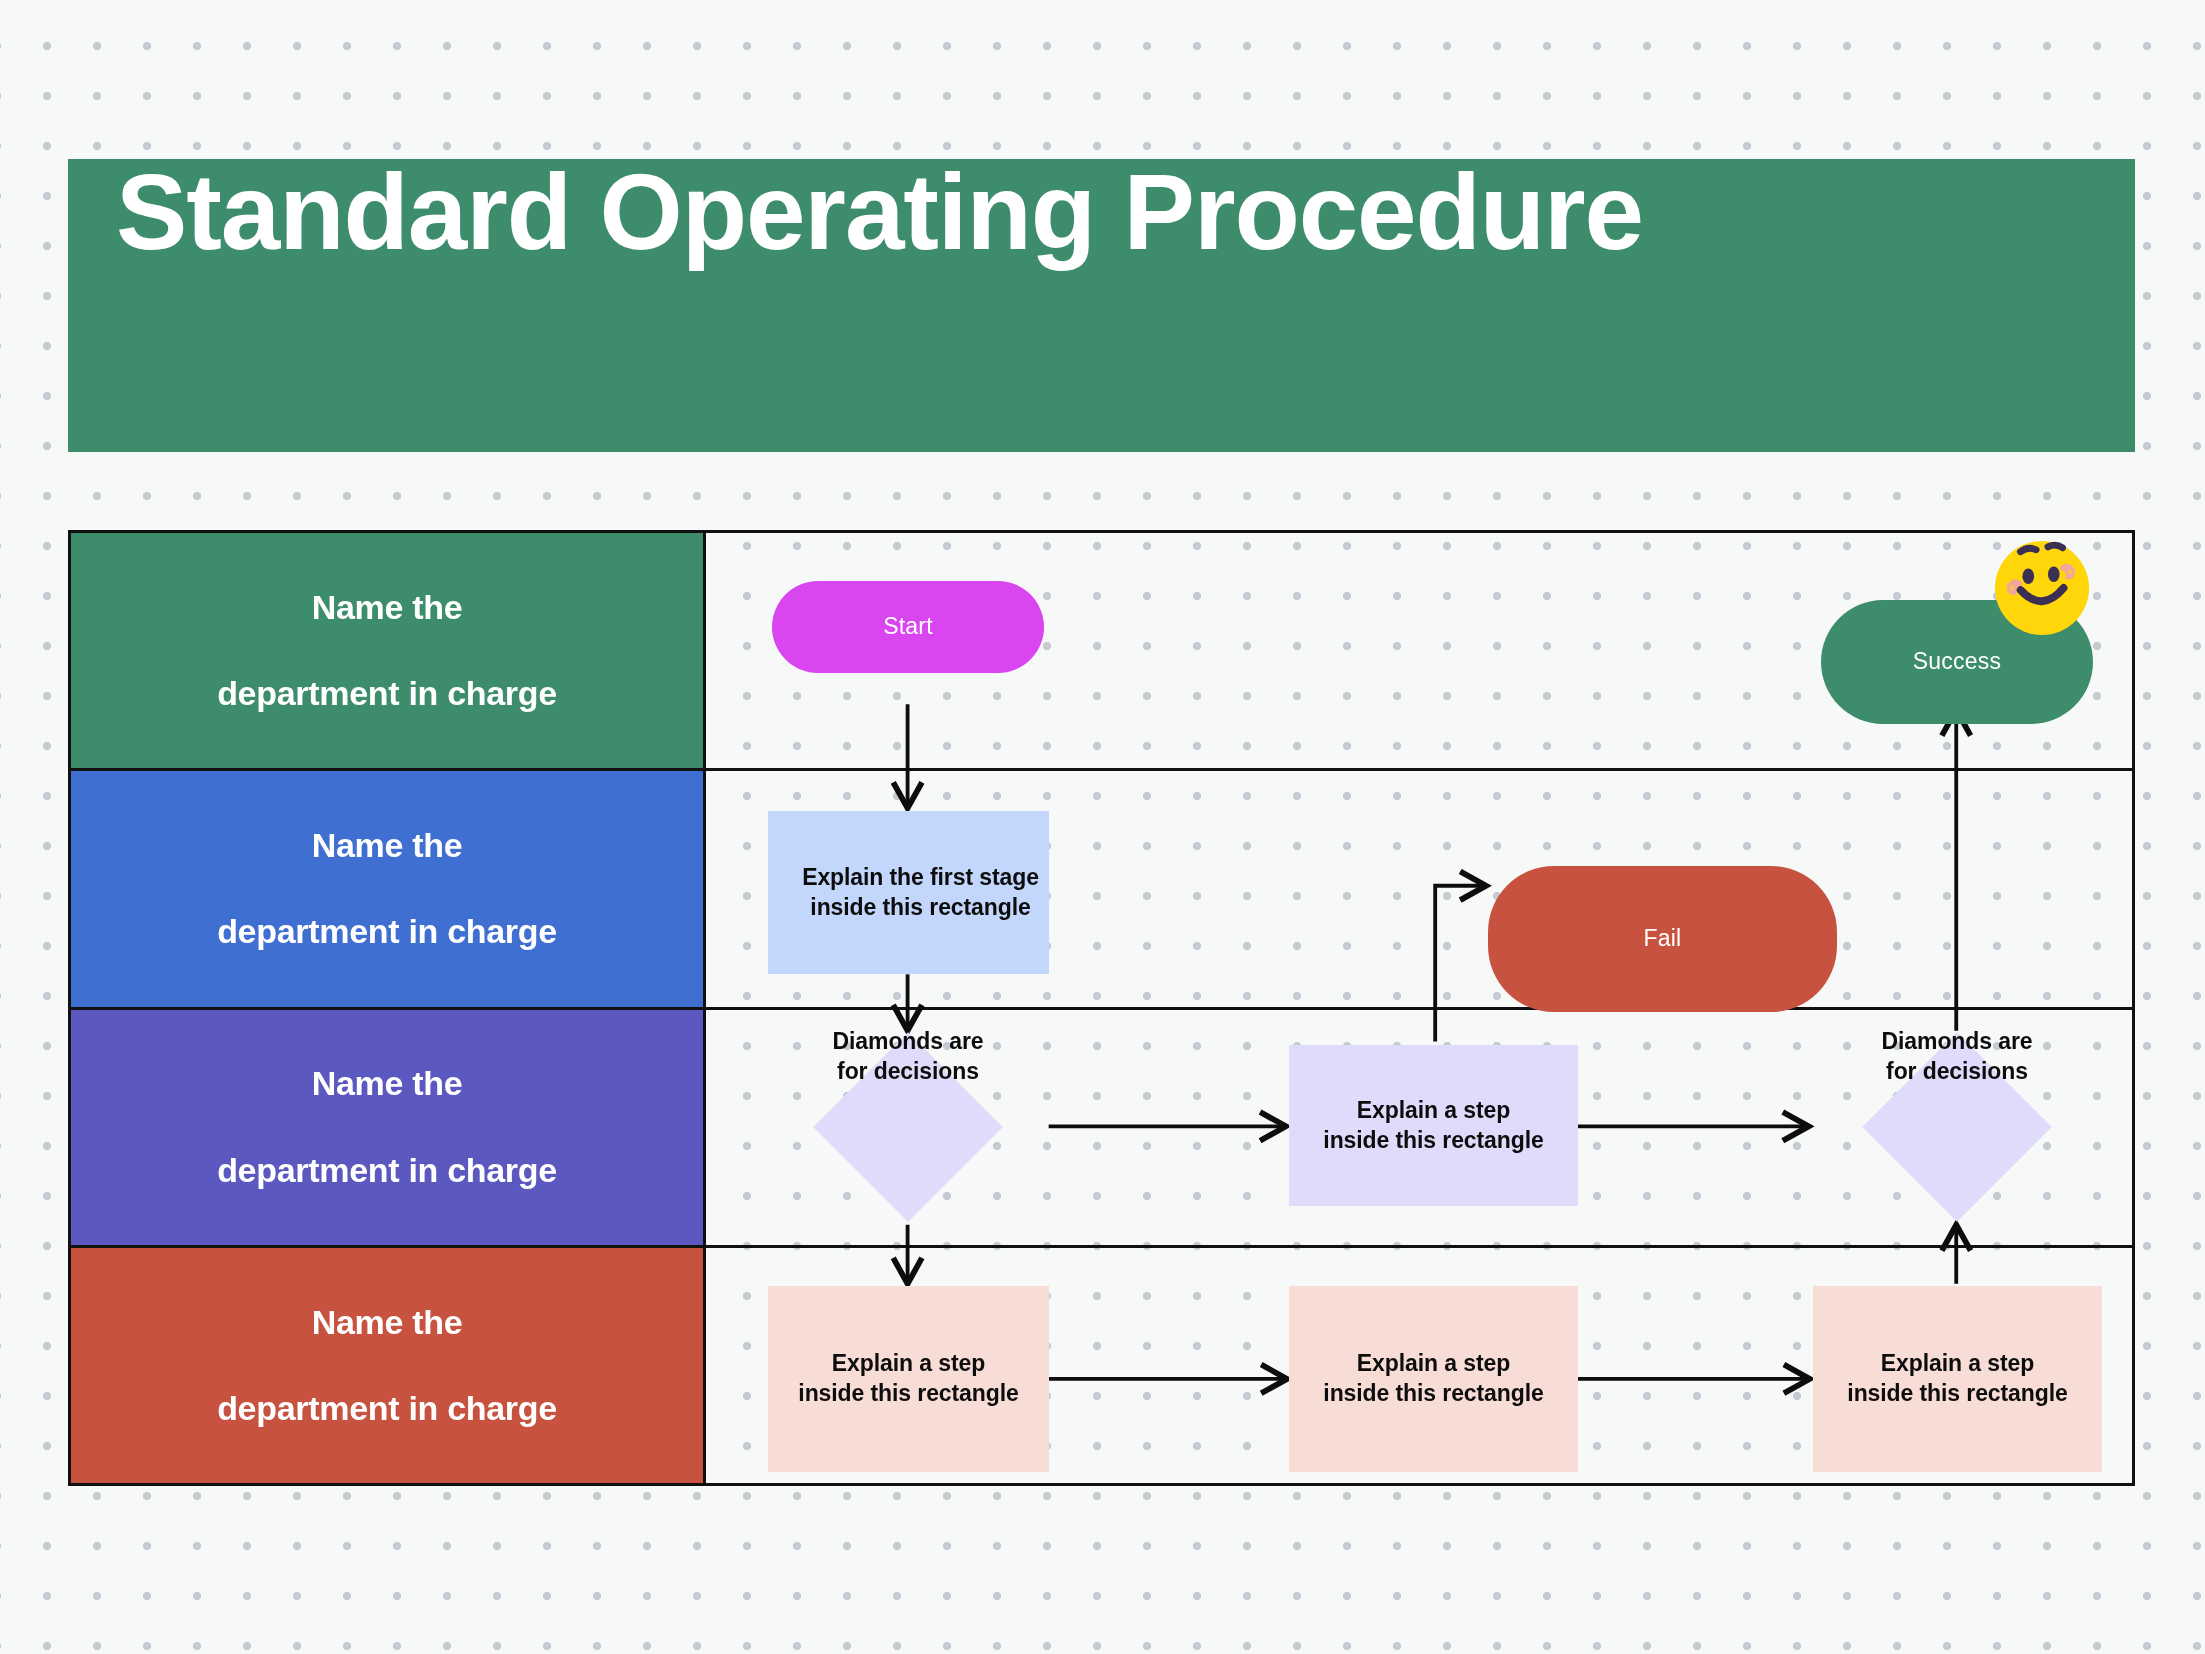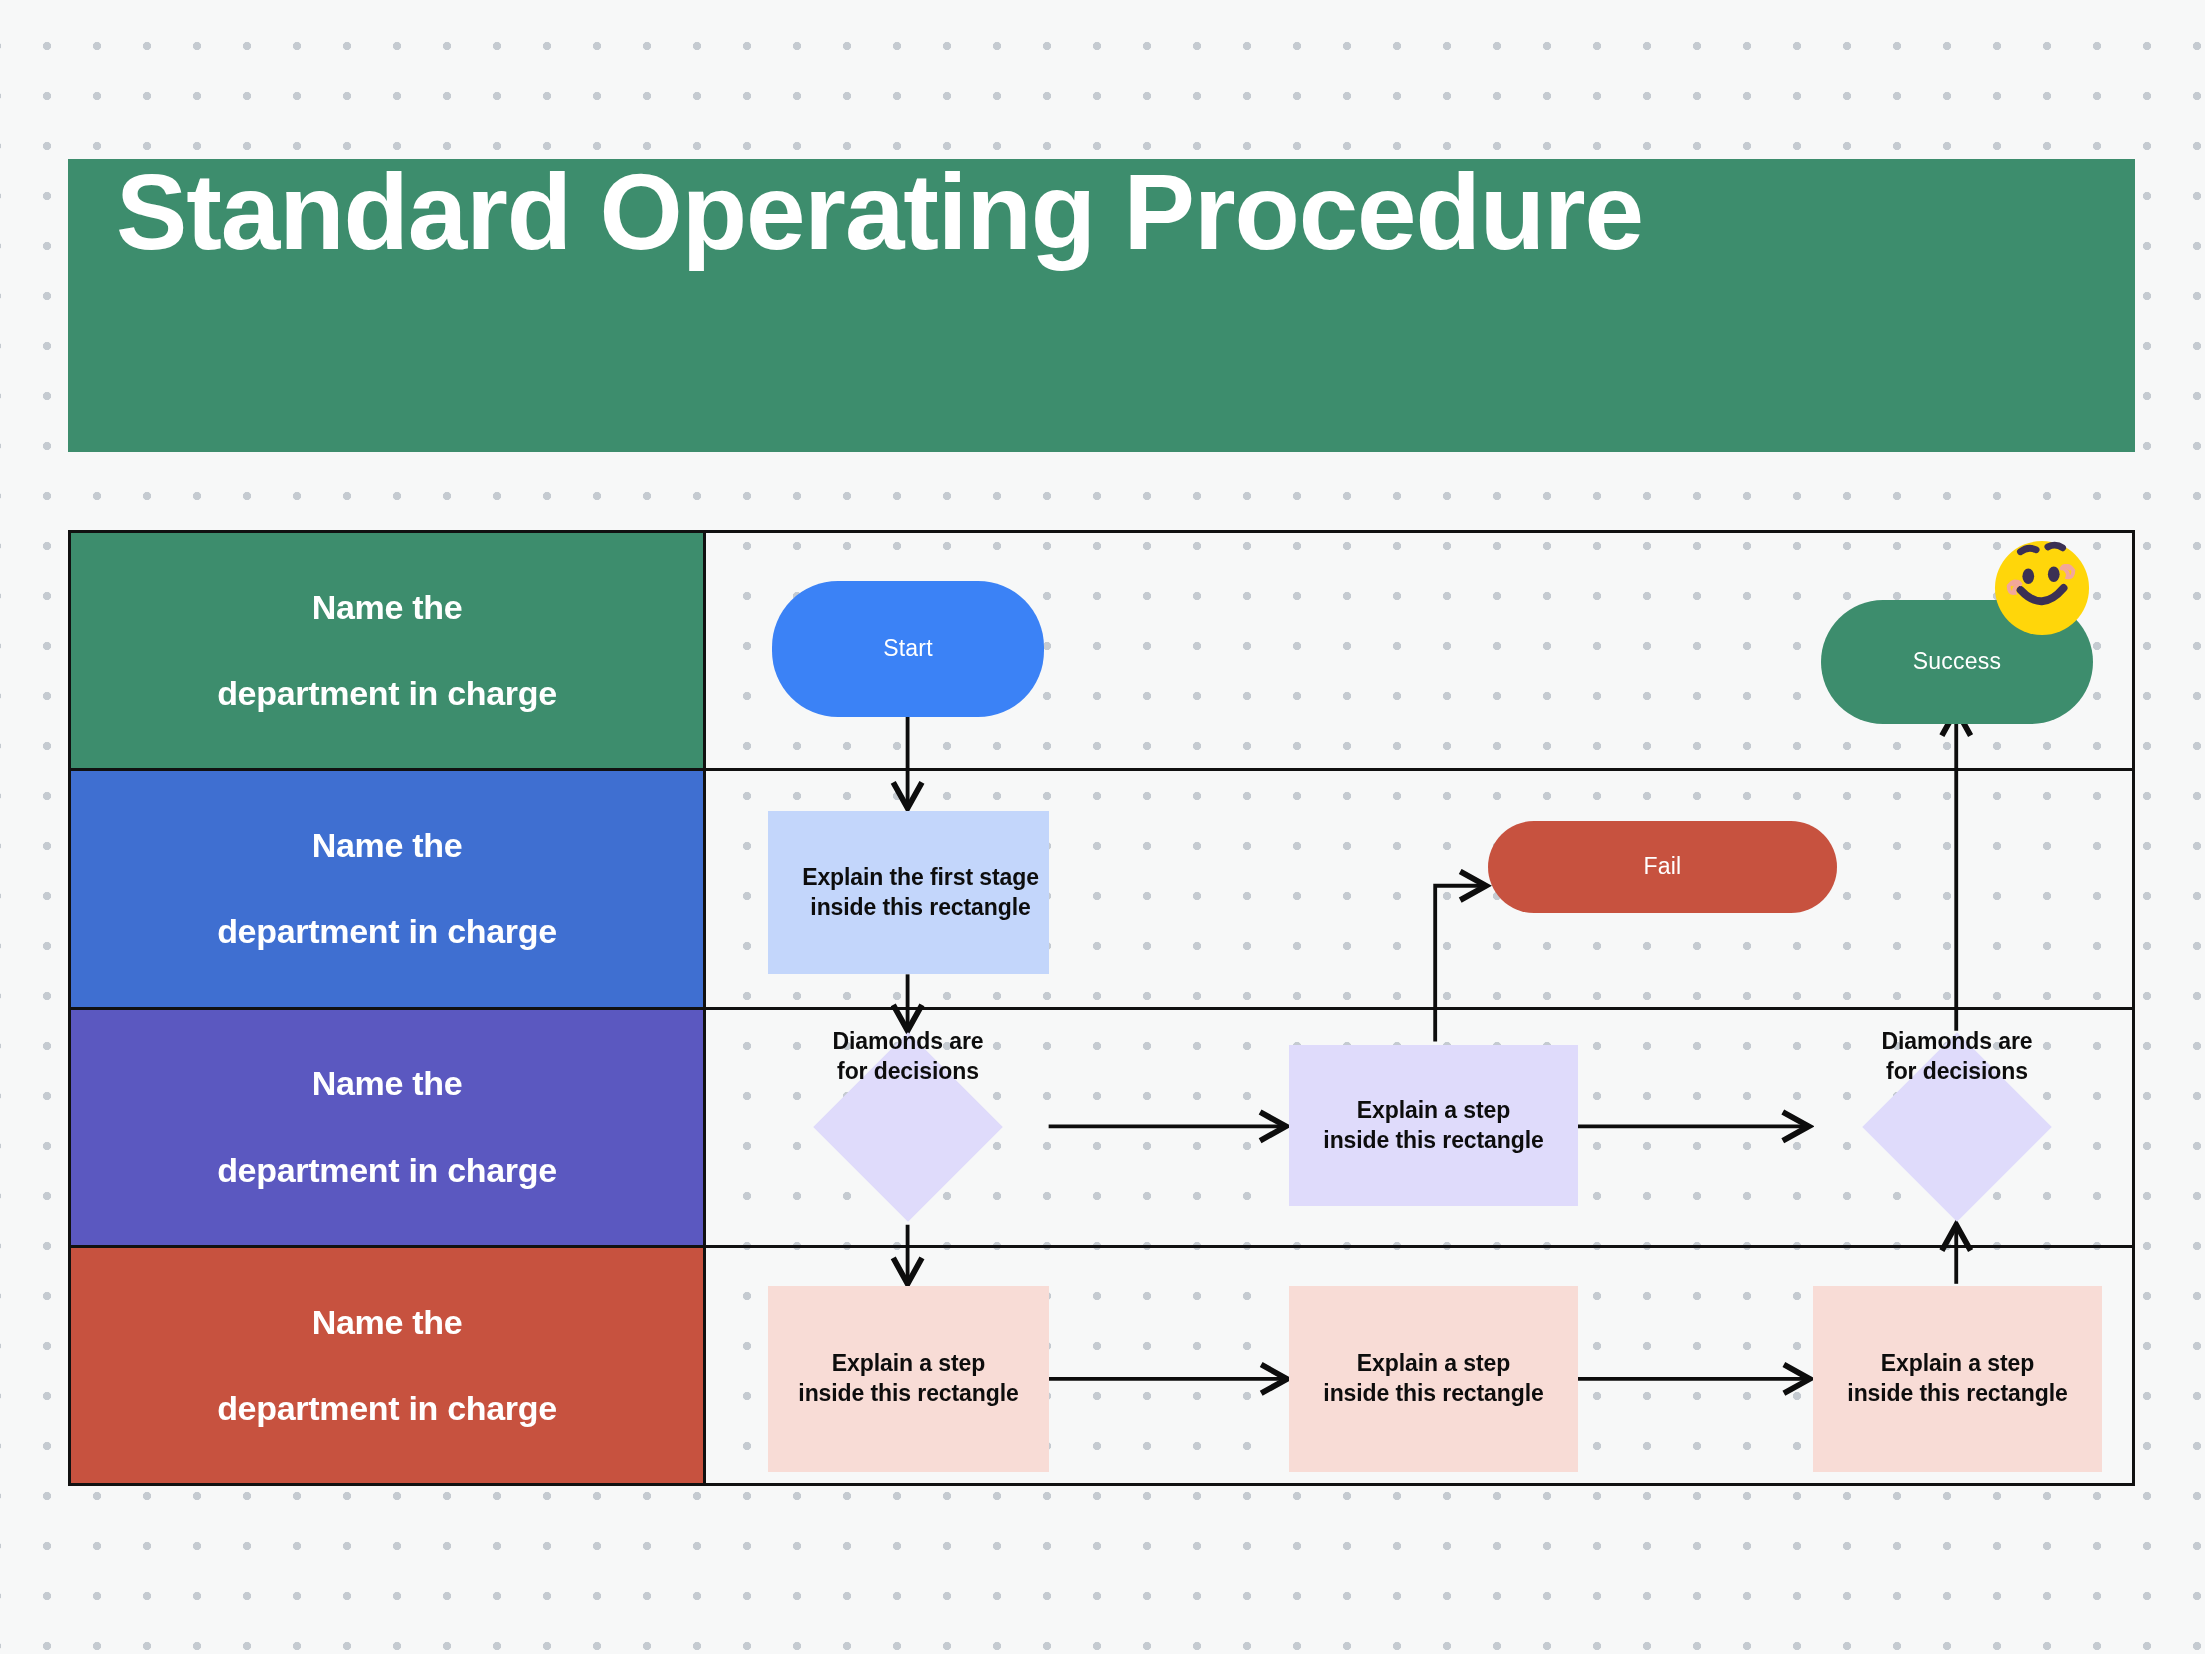--- a/index.html
+++ b/index.html
@@ -192,21 +192,21 @@
       <path d="M 1918 2522 L 2354 2522"></path>
 
       <path d="M 2886 2522 L 3310 2522"></path>
 
       <path d="M 3578 2348 L 3578 2240"></path>
 
       <path d="M 3578 1885 L 3578 1298"></path>
     </g>
   </svg>
 
-  <div class="node pill" style="left:772px;top:581px;width:272px;height:136px;background:#3b82f6;">
+  <div class="node pill" style="left:772px;top:581px;width:272px;height:92px;background:#d946ef;">
     <span class="label">Start</span>
   </div>
 
   <div class="node pill" style="left:1821px;top:600px;width:272px;height:124px;background:#3d8d6d;">
     <span class="label">Success</span>
   </div>
 
   <div id="emoji-sticker">
     <svg viewBox="0 0 100 100" width="98" height="98">
       <circle cx="50" cy="50" r="48" fill="#ffd60a"></circle>
@@ -224,21 +224,21 @@
     </svg>
   </div>
 
   <div class="node rect" style="left:768px;top:811px;width:281px;height:163px;background:#c3d6fb;padding-left:24px;">
     <span class="label">
       <span>Explain the first stage</span><br>
       <span>inside this rectangle</span>
     </span>
   </div>
 
-  <div class="node pill" style="left:1488px;top:821px;width:349px;height:92px;background:#c7523f;">
+  <div class="node pill" style="left:1488px;top:866px;width:349px;height:146px;background:#c7523f;">
     <span class="label">Fail</span>
   </div>
 
   <div class="diamond-wrap" style="left:841px;top:1060px;width:134px;height:134px;">
     <div class="diamond-shape"></div>
     <div class="label" style="left:-80px;right:-80px;top:-33px;bottom:-33px;">
       <span>
         <span>Diamonds are</span><br>
         <span>for decisions</span>
       </span>

